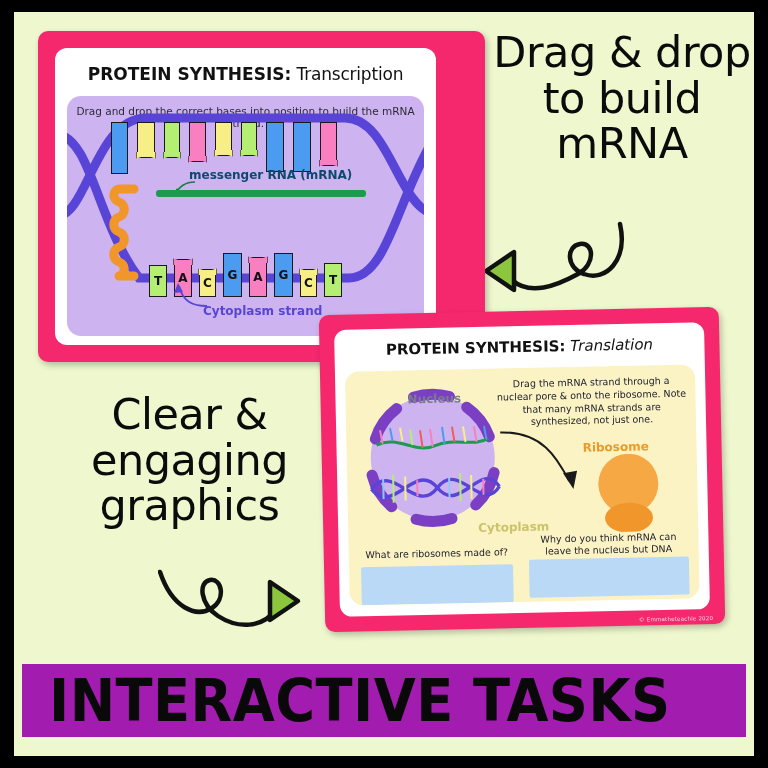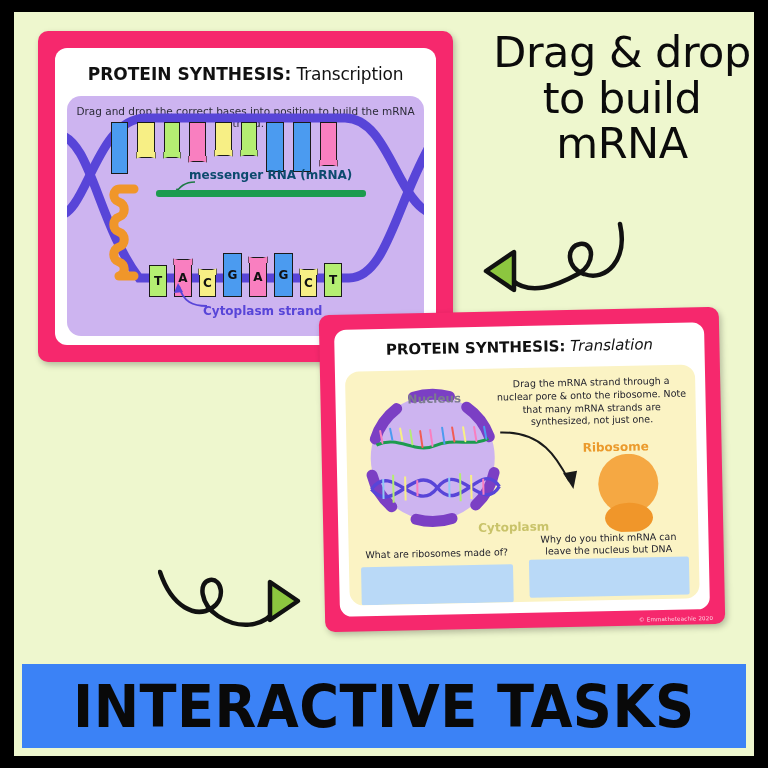--- a/index.html
+++ b/index.html
@@ -22,22 +22,22 @@
   .promo{
     position:absolute;color:#0b0b0b;text-align:center;
     font-family:"DejaVu Sans", sans-serif;
     font-weight:400;line-height:1.06;letter-spacing:-0.5px;
   }
   #promo-drag{left:472px;top:30px;width:300px;font-size:43px;}
   #promo-clear{left:52px;top:392px;width:275px;font-size:43px;}
 
   
   .banner{
-    position:absolute;left:22px;top:664px;width:724px;height:84px;
-    background:#3b82f6;display:flex;align-items:center;justify-content:center;
+    position:absolute;left:22px;top:664px;width:724px;height:73px;
+    background:#a21caf;display:flex;align-items:center;justify-content:flex-start;
   }
   .banner span{
     font-family:"DejaVu Sans", sans-serif;
     font-weight:bold;font-size:59px;color:#090909;letter-spacing:0.5px;
     transform:scaleX(0.92);
   }
 
   
   .arrow{position:absolute;}
   #arrow-right{left:478px;top:212px;width:150px;height:100px;}
@@ -47,21 +47,21 @@
   .card{
     position:absolute;background:#f6286d;
     border-radius:10px;
     box-shadow:2px 3px 6px rgba(0,0,0,.25);
   }
   .card-inner{
     position:absolute;background:#fff;border-radius:12px;overflow:hidden;
   }
 
   
-  #card-transcription{left:38px;top:31px;width:415px;height:331px;}
+  #card-transcription{left:38px;top:31px;width:447px;height:331px;}
   #card-transcription .card-inner{left:17px;top:17px;width:381px;height:297px;}
   .c1-title{
     position:absolute;left:0;top:16px;width:100%;text-align:center;
     font-size:17px;color:#111;letter-spacing:-.2px;
     font-family:"DejaVu Sans", sans-serif;
   }
   .c1-title b{font-weight:bold;letter-spacing:0px;}
   .c1-title i{font-style:normal;}
   .c1-panel{
     position:absolute;left:12px;top:48px;width:357px;height:240px;
@@ -156,20 +156,21 @@
     font-family:"DejaVu Sans", sans-serif;
   }
 </style>
 </head>
 <body>
 
 <div id="stage">
   <div class="canvas"></div>
 
   <div class="promo" id="promo-drag">Drag &amp; drop to build mRNA</div>
+  <div class="promo" id="promo-clear">Clear &amp; engaging graphics</div>
 
   <svg class="arrow" id="arrow-right" viewBox="0 0 150 100">
     <path d="M142,12 C150,48 128,70 106,62 C88,56 88,34 102,32 C116,30 118,52 100,62
              C78,74 52,84 34,68" stroke="#111" stroke-width="4.5" fill="none" stroke-linecap="round"></path>
     <polygon points="36,40 36,78 8,59" fill="#8cc63f" stroke="#111" stroke-width="4.5" stroke-linejoin="round"></polygon>
   </svg>
 
   <svg class="arrow" id="arrow-left" viewBox="0 0 150 88">
     <path d="M2,20 C14,56 38,66 54,56 C68,47 64,26 52,28 C40,30 42,52 60,64
              C80,77 104,76 118,58" stroke="#111" stroke-width="4.5" fill="none" stroke-linecap="round"></path>

